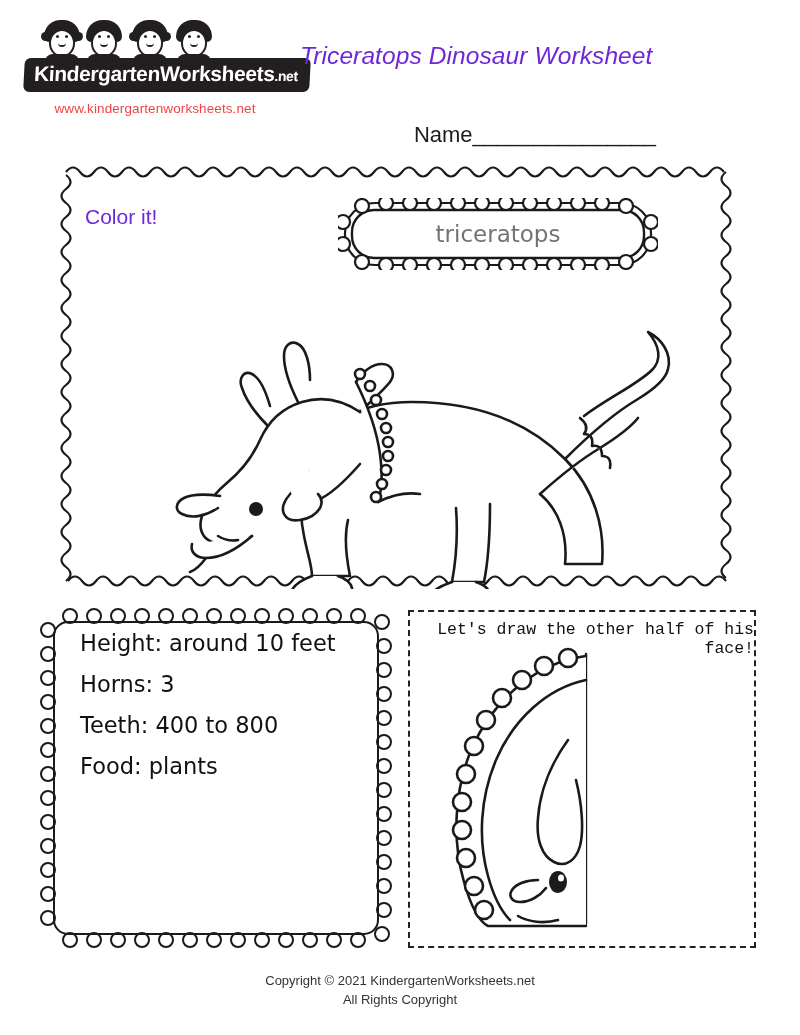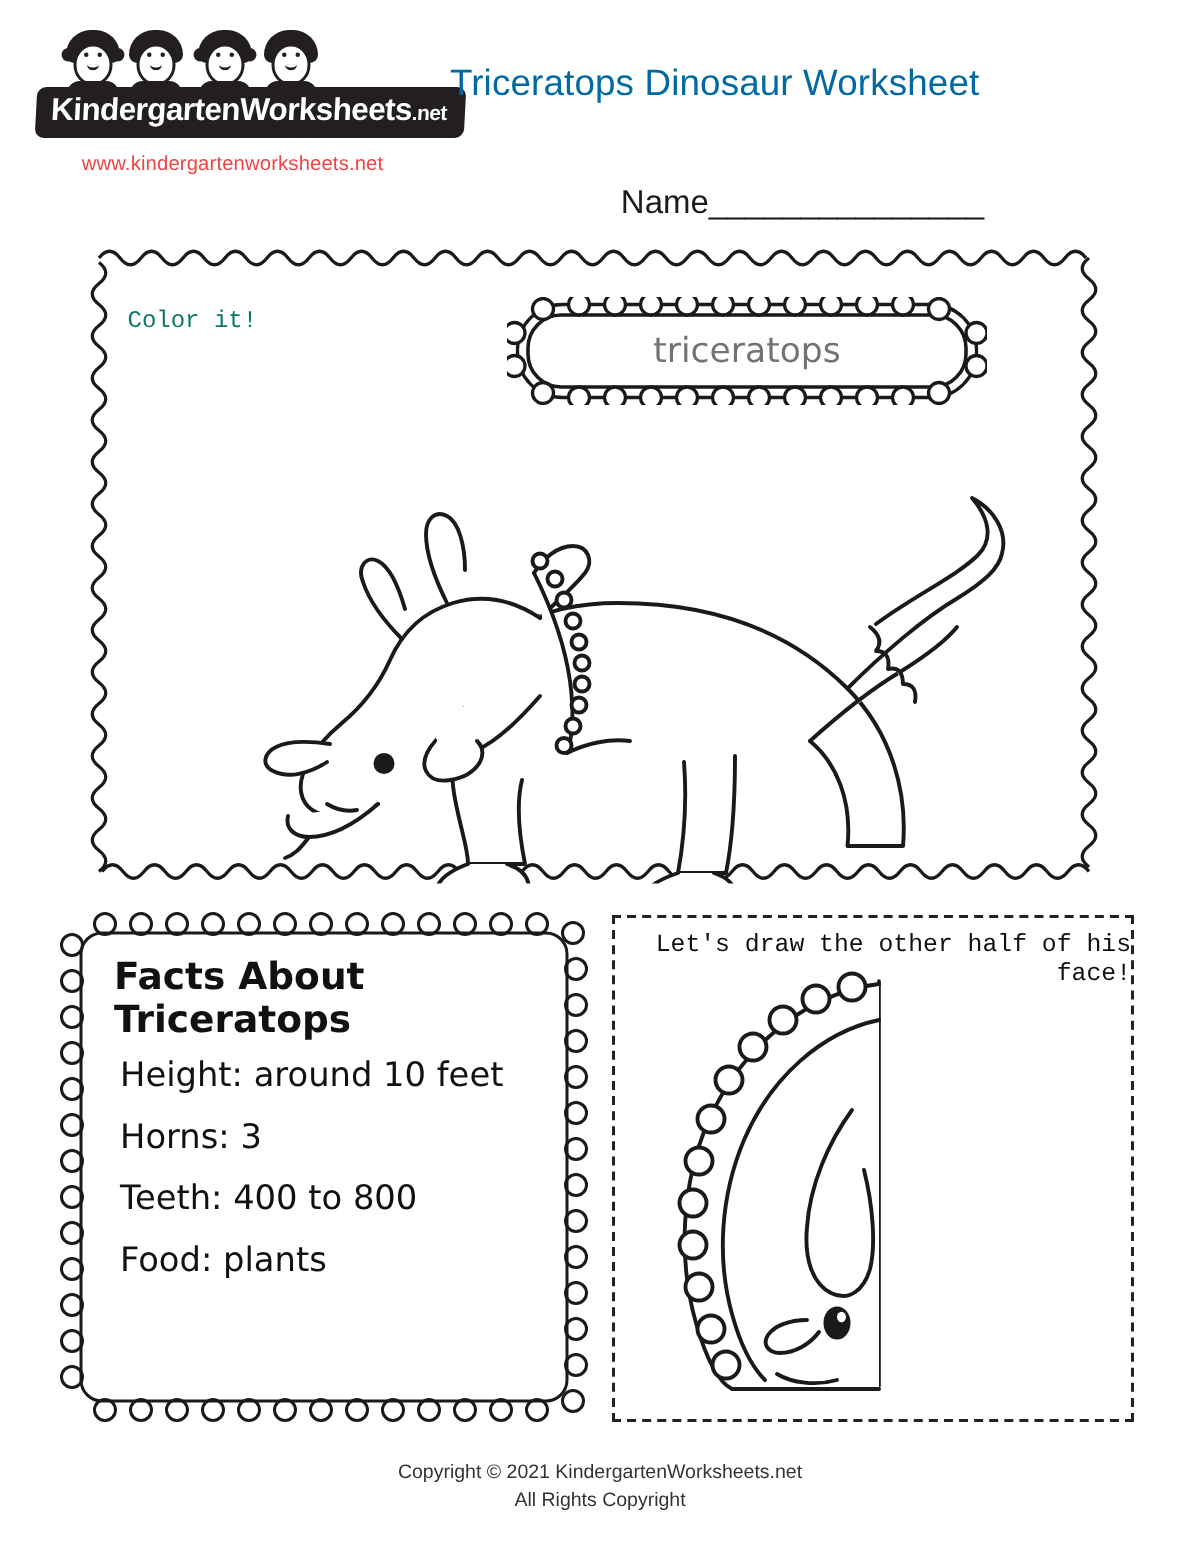--- a/index.html
+++ b/index.html
@@ -65,38 +65,38 @@
     transform: skewX(-3deg);
     margin-top: -4px;
   }
   .logo-text .dotnet { font-size: 14px; }
   .site-url {
     font-size: 13.5px; color: #ef4444; margin-top: 9px; letter-spacing: .1px;
   }
 
   .worksheet-title {
     position: absolute; left: 300px; top: 42px; width: 470px;
-    font-size: 24.5px; color: #0369a1; letter-spacing: .1px;
+    font-size: 24.5px; color: #6d28d9; letter-spacing: .1px; font-style: italic;
   }
   .name-line {
     position: absolute; left: 300px; top: 122px; width: 470px;
     font-size: 22px; color: #1c1c1c;
     text-align: center;
   }
 
   
   .color-frame {
     position: absolute; left: 60px; top: 164px; width: 672px; height: 425px;
   }
   .color-frame svg { display: block; }
 
   .color-it {
     position: absolute; left: 85px; top: 205px;
-    font-size: 16px; color: #0f766e;
-    font-family: Liberation Mono, monospace;
+    font-size: 21px; color: #6d28d9;
+    font-family: Liberation Sans, sans-serif;
   }
 
   .word-bubble {
     position: absolute; left: 338px; top: 198px; width: 320px; height: 72px;
   }
   .word-bubble-text {
     position: absolute; left: 0; top: 0; width: 320px; height: 72px;
     display: flex; align-items: center; justify-content: center;
     font-size: 23px; color: #737373;
     font-family: "DejaVu Sans", sans-serif;
@@ -339,21 +339,20 @@
           <circle cx="344" cy="158" r="7"></circle>
         <circle cx="344" cy="182" r="7"></circle>
           <circle cx="344" cy="206" r="7"></circle>
           <circle cx="344" cy="230" r="7"></circle>
         <circle cx="344" cy="254" r="7"></circle>
           <circle cx="344" cy="278" r="7"></circle>
           <circle cx="344" cy="302" r="7"></circle>
       </g>
     </svg>
     <div class="facts-inner">
-      <div class="facts-title">Facts About Triceratops</div>
       <div class="fact">Height: around 10 feet</div>
       <div class="fact">Horns: 3</div>
       <div class="fact">Teeth: 400 to 800</div>
       <div class="fact">Food: plants</div>
     </div>
   </div>
 
   <div class="draw-box">
     <div class="draw-label">Let's draw the other half of his face!</div>
     <div class="half-face">

